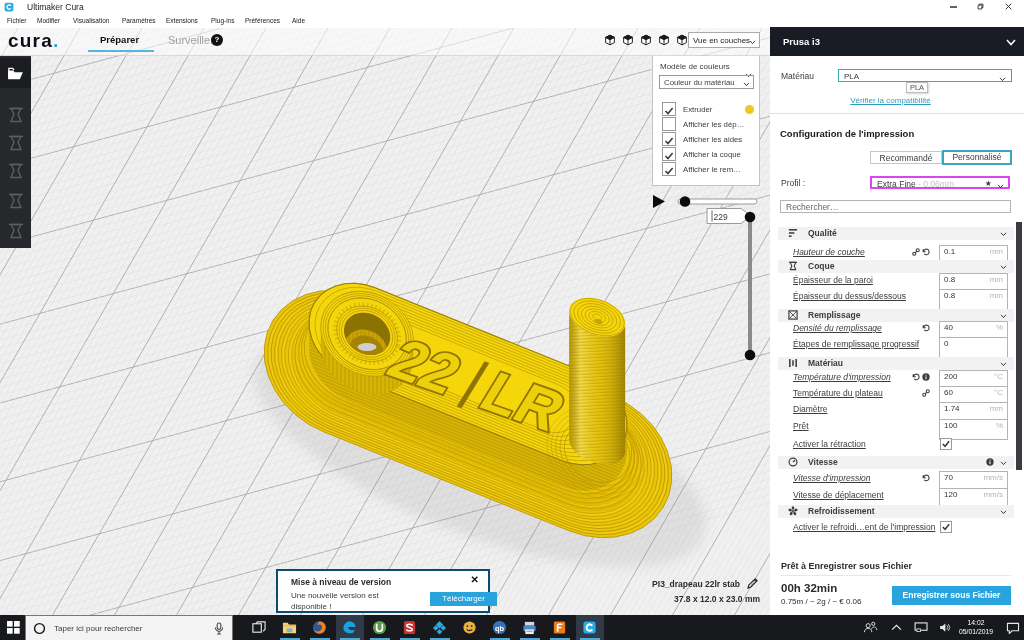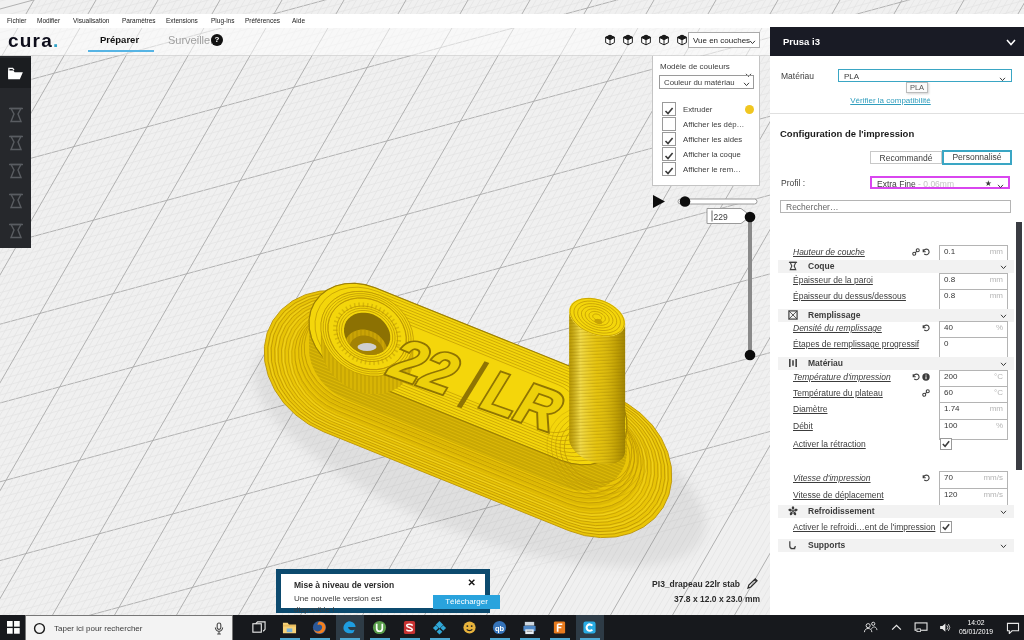--- a/index.html
+++ b/index.html
@@ -546,20 +546,36 @@
         <path d="M3 5 L8 2.5 L13 5 L8 7.5z" fill="#1a1a1a"></path>
       </g>
     </svg>
 <div class="abs" style="left:688px;top:32px;width:72px;height:16px;background:#fff;border:1px solid #aaa;font-size:8px;color:#222">
       <span style="position:absolute;left:4px;top:3px">Vue en couches</span>
       <span style="position:absolute;right:3px;top:5px"><svg width="7" height="5" viewBox="0 0 8 6">
           <path d="M1 1 L4 4.3 L7 1" fill="none" stroke="#3c3c3c" stroke-width="1.2"></path>
         </svg></span>
     </div>
 
+<div id="titlebar">
+ <svg class="abs" style="left:4px;top:2px" width="10" height="10" viewBox="0 0 16 16">
+        <rect x="1" y="1" width="14" height="14" rx="3" fill="#28abe3"></rect>
+        <path d="M11 6 a3.4 3.4 0 1 0 0 4.2" fill="none" stroke="#fff" stroke-width="2.2"></path>
+      </svg>
+ <div class="abs" style="left:27px;top:2px">Ultimaker Cura</div>
+ <svg class="abs" style="left:950px;top:6px" width="7" height="2" viewBox="0 0 10 2">
+        <rect width="10" height="2" fill="#222"></rect>
+      </svg>
+ <svg class="abs" style="left:977px;top:3px" width="7" height="7" viewBox="0 0 10 10">
+        <path d="M1.5 3 v5.5 h5.5 v-5.5z M3.5 3 V1.5 h5 v5 H7" fill="none" stroke="#222" stroke-width="1.2"></path>
+      </svg>
+ <svg class="abs" style="left:1005px;top:3px" width="7" height="7" viewBox="0 0 10 10">
+        <path d="M1 1 L9 9 M9 1 L1 9" stroke="#222" stroke-width="1.3"></path>
+      </svg>
+</div>
 <div id="menubar">
       <span style="left:7px">Fichier</span>
       <span style="left:37px">Modifier</span>
       <span style="left:73px">Visualisation</span>
       <span style="left:122px">Paramètres</span>
       <span style="left:166px">Extensions</span>
       <span style="left:211px">Plug-ins</span>
       <span style="left:245px">Préférences</span>
       <span style="left:292px">Aide</span>
     </div>
@@ -628,21 +644,21 @@
  <rect x="30" y="7" width="79" height="5" rx="2.5" fill="#fff" stroke="#9a9a9a"></rect>
  <circle cx="37" cy="9.5" r="5.3" fill="#0c0c0c"></circle>
  <path d="M59 16.5 h34 l10 7.5 -10 7.5 h-34 z" fill="#fff" stroke="#9a9a9a"></path>
  <text x="65.5" y="27.5" font-size="8.5" fill="#3c3c3c" font-family="'Liberation Sans',sans-serif">229</text>
  <line x1="64" y1="18.5" x2="64" y2="29.5" stroke="#555" stroke-width="0.9"></line>
  <line x1="102" y1="25" x2="102" y2="163" stroke="#8a8a8a" stroke-width="4"></line>
  <circle cx="102" cy="25" r="5.3" fill="#0c0c0c"></circle>
  <circle cx="102" cy="163" r="5.3" fill="#0c0c0c"></circle>
 </svg>
 
-<div class="abs" style="left:276px;top:569px;width:214px;height:44px;background:#fff;border:5px solid #0c4a6e">
+<div class="abs" style="left:276px;top:569px;width:214px;height:44px;background:#fff;border:2px solid #0c4a6e">
  <div class="abs" style="left:13px;top:6px;font-size:8.5px;font-weight:bold;color:#2b2b2b">Mise à niveau de version</div>
  <div class="abs" style="right:9px;top:3px;font-size:10px;font-weight:bold;color:#111">✕</div>
  <div class="abs" style="left:13px;top:19px;font-size:8px;color:#3c3c3c;line-height:11px">Une nouvelle version est<br>disponible !</div>
  <div class="abs" style="left:152px;top:21px;width:67px;height:14px;background:#29a3dd;color:#fff;font-size:8px;text-align:center;line-height:14px">Télécharger</div>
 </div>
 
 <div class="abs" style="left:540px;top:579px;width:200px;text-align:right;font-size:8.5px;font-weight:bold;color:#2b2b2b">PI3_drapeau 22lr stab</div>
 <svg class="abs" style="left:747px;top:578px" width="11" height="11" viewBox="0 0 12 12">
       <path d="M1 11 l1-3.2 L9 1 l2 2 -6.8 6.8z M8 2 l2 2" fill="none" stroke="#2b2b2b" stroke-width="1.3"></path>
     </svg>
@@ -672,20 +688,33 @@
  <div class="abs" style="left:100px;top:149px;width:140px;height:13px;border:2px solid #d946ef;background:#fff;font-size:8.5px">
    <span style="position:absolute;left:5px;top:1px;color:#3c3c3c">Extra Fine <span style="color:#c4c4c4">- 0.06mm</span></span>
    <span style="position:absolute;right:16px;top:1px;color:#3c3c3c;font-size:8px">★</span>
    <span style="position:absolute;right:4px;top:3px"><svg width="7" height="5" viewBox="0 0 8 6">
             <path d="M1 1 L4 4.3 L7 1" fill="none" stroke="#3c3c3c" stroke-width="1.2"></path>
           </svg></span>
  </div>
  <div class="abs" style="left:10px;top:173px;width:231px;height:13px;border:1px solid #b4b4b4;background:#fff;font-size:8.5px;color:#666">
         <span style="position:absolute;left:5px;top:1px">Rechercher…</span>
       </div>
+ <div class="cat" style="top:200px">
+        <span style="position:absolute;left:10px;top:1px"><svg width="10" height="10" viewBox="0 0 11 11">
+            <g stroke="#3c3c3c" stroke-width="1.7" fill="none">
+              <line x1="1" y1="2" x2="10" y2="2"></line>
+              <line x1="1" y1="5.5" x2="7" y2="5.5"></line>
+              <line x1="1" y1="9" x2="4" y2="9"></line>
+            </g>
+          </svg></span>
+        <span style="position:absolute;left:30px;top:1px">Qualité</span>
+        <span style="position:absolute;right:7px;top:2px"><svg width="7" height="5" viewBox="0 0 8 6">
+            <path d="M1 1 L4 4.3 L7 1" fill="none" stroke="#3c3c3c" stroke-width="1.2"></path>
+          </svg></span>
+      </div>
 <div class="row" style="top:220px;font-style:italic;">Hauteur de couche</div>
 <div class="abs" style="top:221px;left:128px;width:32px;text-align:right"><svg width="8" height="8" viewBox="0 0 10 10">
           <g fill="none" stroke="#3c3c3c" stroke-width="1.3">
             <circle cx="2.8" cy="7.2" r="1.9"></circle>
             <circle cx="7.2" cy="2.8" r="1.9"></circle>
             <line x1="4" y1="6" x2="6" y2="4"></line>
           </g>
         </svg>&nbsp;<svg width="8" height="8" viewBox="0 0 10 10">
           <path d="M1.5 1.5 v3.2 h3.2 M1.9 4.4 a3.5 3.5 0 1 1 0.9 2.9" fill="none" stroke="#3c3c3c" stroke-width="1.4"></path>
         </svg></div>
@@ -771,30 +800,45 @@
         </svg></div>
 <div class="ipt" style="left:169px;top:359px;width:69px;">
         <span style="position:absolute;left:4px;top:1px">60</span>
         <span class="unit" style="position:absolute;right:4px;top:1px">°C</span>
       </div>
 <div class="row" style="top:377px;">Diamètre</div>
 <div class="ipt" style="left:169px;top:375px;width:69px;text-align:center;">
         <span style="position:absolute;left:4px;top:1px">1.74</span>
         <span class="unit" style="position:absolute;right:4px;top:1px">mm</span>
       </div>
-<div class="row" style="top:394px;">Débit</div>
+<div class="row" style="top:394px;">Prêt</div>
 <div class="ipt" style="left:169px;top:392px;width:69px;">
         <span style="position:absolute;left:4px;top:1px">100</span>
         <span class="unit" style="position:absolute;right:4px;top:1px">%</span>
       </div>
 <div class="row" style="top:412px;">Activer la rétraction</div>
 <div class="abs" style="left:170px;top:411px;width:12px;height:12px;border:1px solid #9a9a9a;background:#fff;">
         <svg style="position:absolute;left:0px;top:0px" width="10" height="10" viewBox="0 0 11 11">
           <path d="M2 5.5 L4.5 8 L9 2.5" fill="none" stroke="#3c3c3c" stroke-width="1.7"></path>
         </svg>
+      </div>
+<div class="cat" style="top:429px">
+        <span style="position:absolute;left:10px;top:1px"><svg width="10" height="10" viewBox="0 0 11 11">
+            <circle cx="5.5" cy="5.5" r="4.3" fill="none" stroke="#3c3c3c" stroke-width="1.3"></circle>
+            <path d="M5.5 5.5 L7.8 3.6" stroke="#3c3c3c" stroke-width="1.3"></path>
+          </svg></span>
+        <span style="position:absolute;left:30px;top:1px">Vitesse</span>
+        <span style="position:absolute;right:20px;top:2px"><svg width="8" height="8" viewBox="0 0 10 10">
+            <circle cx="5" cy="5" r="4.6" fill="#3c3c3c"></circle>
+            <rect x="4.35" y="4.2" width="1.3" height="3.5" fill="#fff"></rect>
+            <rect x="4.35" y="2" width="1.3" height="1.3" fill="#fff"></rect>
+          </svg></span>
+        <span style="position:absolute;right:7px;top:2px"><svg width="7" height="5" viewBox="0 0 8 6">
+            <path d="M1 1 L4 4.3 L7 1" fill="none" stroke="#3c3c3c" stroke-width="1.2"></path>
+          </svg></span>
       </div>
 <div class="row" style="top:446px;font-style:italic;">Vitesse d'impression</div>
 <div class="abs" style="top:447px;left:128px;width:32px;text-align:right"><svg width="8" height="8" viewBox="0 0 10 10">
           <path d="M1.5 1.5 v3.2 h3.2 M1.9 4.4 a3.5 3.5 0 1 1 0.9 2.9" fill="none" stroke="#3c3c3c" stroke-width="1.4"></path>
         </svg></div>
 <div class="ipt" style="left:169px;top:444px;width:69px;">
         <span style="position:absolute;left:4px;top:1px">70</span>
         <span class="unit" style="position:absolute;right:4px;top:1px">mm/s</span>
       </div>
 <div class="row" style="top:463px;">Vitesse de déplacement</div>
@@ -819,30 +863,28 @@
         <span style="position:absolute;right:7px;top:2px"><svg width="7" height="5" viewBox="0 0 8 6">
             <path d="M1 1 L4 4.3 L7 1" fill="none" stroke="#3c3c3c" stroke-width="1.2"></path>
           </svg></span>
       </div>
 <div class="row" style="top:495px;">Activer le refroidi…ent de l'impression</div>
 <div class="abs" style="left:170px;top:494px;width:12px;height:12px;border:1px solid #9a9a9a;background:#fff;">
         <svg style="position:absolute;left:0px;top:0px" width="10" height="10" viewBox="0 0 11 11">
           <path d="M2 5.5 L4.5 8 L9 2.5" fill="none" stroke="#3c3c3c" stroke-width="1.7"></path>
         </svg>
       </div>
-<div class="cat" style="top:512px">
-        <span style="position:absolute;left:10px;top:1px"><svg width="10" height="10" viewBox="0 0 11 11">
-            <path d="M2 1.5 v5 a3 3 0 0 0 6 0 M8 9.5 h-5" fill="none" stroke="#3c3c3c" stroke-width="1.3"></path>
-          </svg></span>
-        <span style="position:absolute;left:30px;top:1px">Supports</span>
-        <span style="position:absolute;right:7px;top:2px"><svg width="7" height="5" viewBox="0 0 8 6">
-            <path d="M1 1 L4 4.3 L7 1" fill="none" stroke="#3c3c3c" stroke-width="1.2"></path>
-          </svg></span>
-      </div>
  <div class="abs" style="left:246px;top:195px;width:6px;height:248px;background:#3a3c42"></div>
+ <div class="abs" style="left:0;top:526px;width:254px;height:62px;background:#fff">
+  <div class="abs" style="left:11px;top:8px;font-size:9px;font-weight:bold;color:#2b2b2b">Prêt à Enregistrer sous Fichier</div>
+  <div class="abs" style="left:11px;top:22px;width:230px;height:1px;background:#e8e8e8"></div>
+  <div class="abs" style="left:11px;top:29px;font-size:11.5px;font-weight:bold;color:#2b2b2b">00h 32min</div>
+  <div class="abs" style="left:11px;top:44px;font-size:8px;color:#2b2b2b">0.75m / ~ 2g / ~ € 0.06</div>
+  <div class="abs" style="left:122px;top:33px;width:119px;height:19px;background:#29a3dd;color:#fff;font-weight:bold;font-size:8.5px;text-align:center;line-height:19px">Enregistrer sous Fichier</div>
+ </div>
 </div>
 
 <div class="abs" style="left:0;top:615px;width:1024px;height:25px;background:#17191d">
  <svg class="abs" style="left:7px;top:6px" width="13" height="13" viewBox="0 0 14 14">
         <g fill="#fdfdfd">
           <rect x="0" y="0" width="6.1" height="6.1"></rect>
           <rect x="7.6" y="0" width="6.1" height="6.1"></rect>
           <rect x="0" y="7.6" width="6.1" height="6.1"></rect>
           <rect x="7.6" y="7.6" width="6.1" height="6.1"></rect>
         </g>

